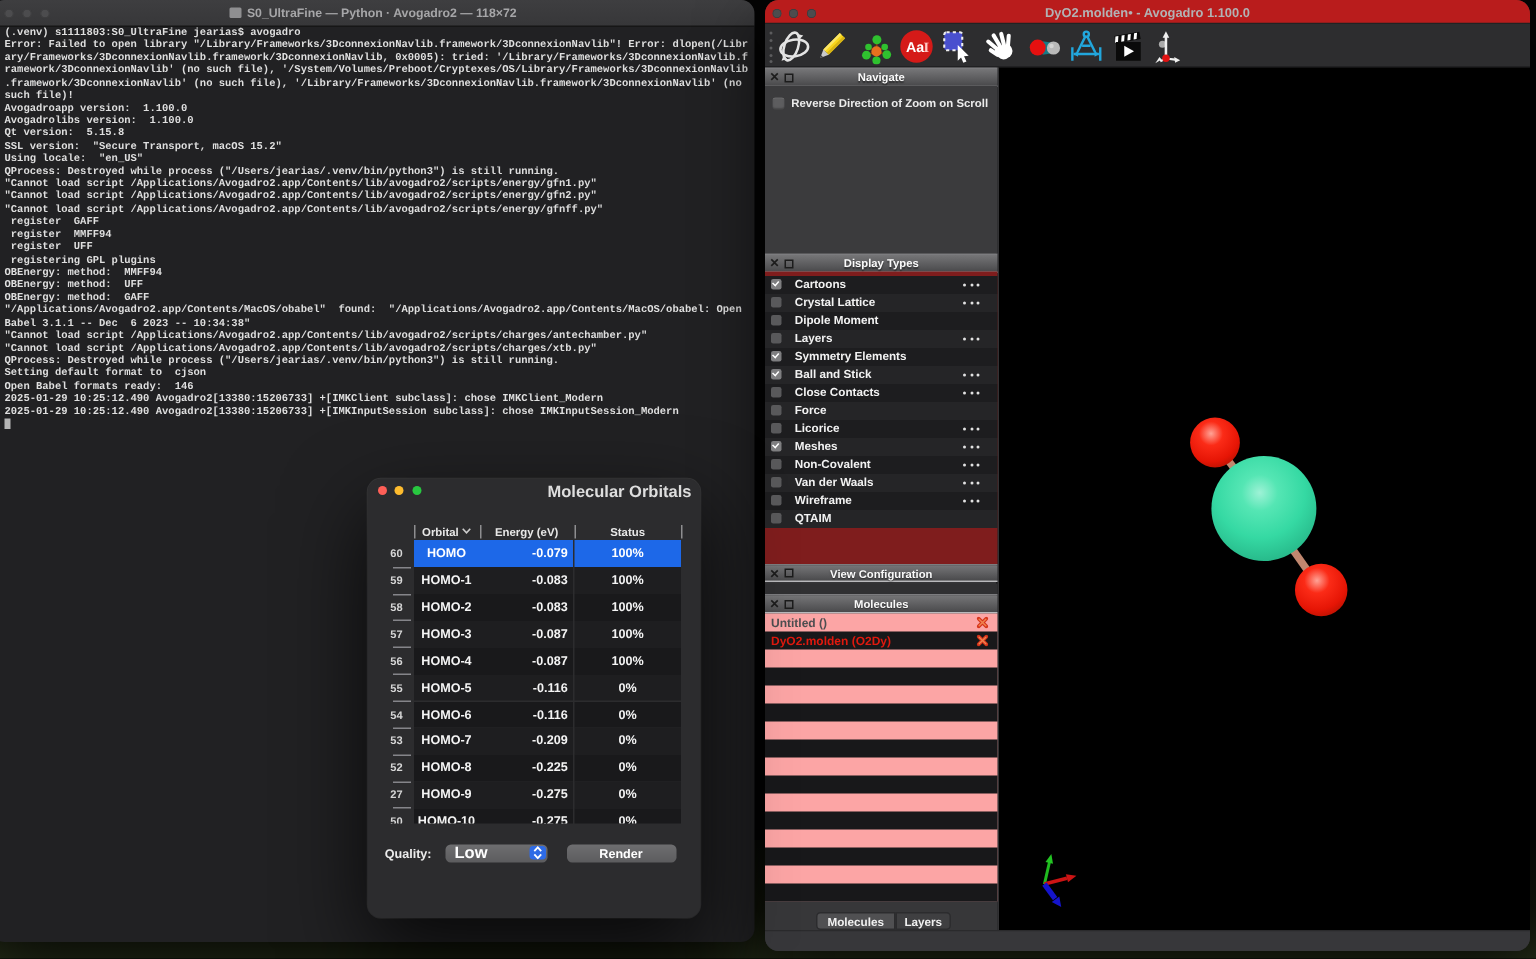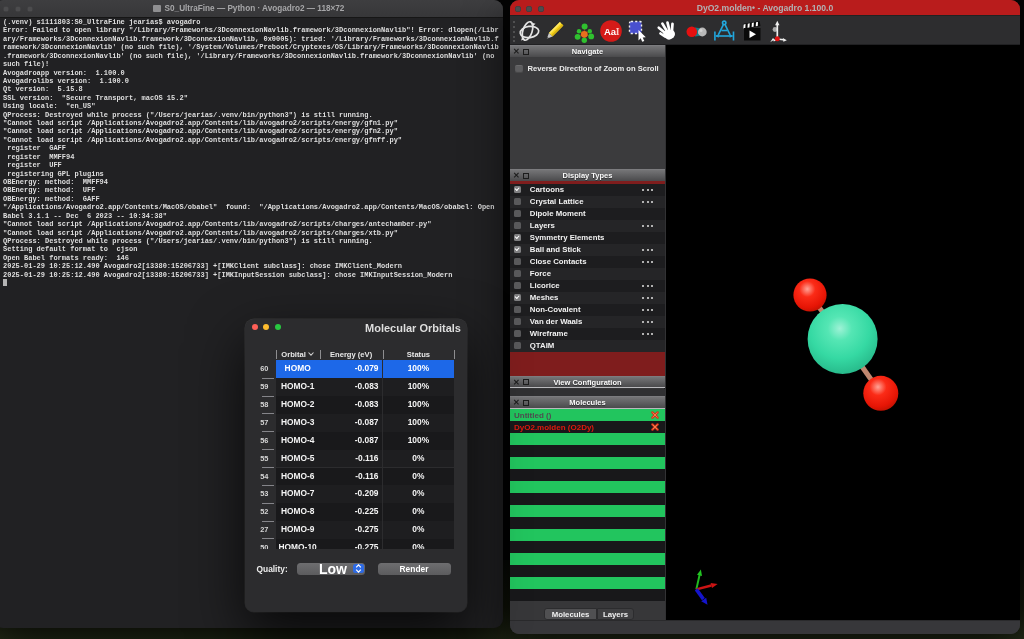--- a/index.html
+++ b/index.html
@@ -66,21 +66,21 @@
     border-radius:1.5px; background:#59595b; }
   .dtrow .cb2.on { background:#7e7e80; }
   .cb2.on:after { content:""; position:absolute; left:1.4px; top:0.8px; width:3.2px; height:1.8px;
     border-left:1.3px solid #fff; border-bottom:1.3px solid #fff; transform:rotate(-48deg); }
   .dtrow .dlbl { position:absolute; left:19.8px; top:1.5px; font-size:7.8px; font-weight:bold; color:#f2f2f2; }
   .dots { position:absolute; left:131px; top:5.2px; width:13px; height:3px; }
   .dots i { position:absolute; top:0.5px; width:2px; height:2px; border-radius:50%; background:#e2e2e2; }
   .dots i:nth-child(1){left:1px}.dots i:nth-child(2){left:5.5px}.dots i:nth-child(3){left:10px}
 
   #gap1 { position:absolute; left:0; top:343.5px; width:155px; height:7.5px; background:#303032; }
-  #mollist { position:absolute; left:0; top:364px; width:155px; height:192px; background:#22c55e; }
+  #mollist { position:absolute; left:0; top:364px; width:155px; height:192px; background:#fca5a5; }
   .mrow { position:absolute; left:0; width:155px; height:12px; }
   .mrow.alt { background:#18181a; }
   .mtext1 { position:absolute; left:4px; top:1.5px; font-size:8px; font-weight:bold; color:#4e4e50; }
   .mtext2 { position:absolute; left:4px; top:1.5px; font-size:8px; font-weight:bold; color:#e0190e; }
   .mx { position:absolute; right:6px; top:2px; }
   #tabsarea { position:absolute; left:0; top:556px; width:155px; height:19px; background:#373739; }
   .tab { position:absolute; top:6.5px; height:12px; font-size:7.8px; font-weight:bold; color:#f0f0f0;
     text-align:center; border:1px solid #2c2c2e; line-height:11px; }
   #tab1 { left:34px; width:53px; background:#505052; border-radius:3px 0 0 3px; }
   #tab2 { left:87px; width:37px; background:#3f3f41; border-radius:0 3px 3px 0; }
@@ -118,22 +118,22 @@
   .trow .corb { left:22.6px; width:44.1px; background:#19191b; }
   .trow .cen { position:absolute; left:66.7px; width:62.8px; top:0; height:100%; text-align:right;
     padding-right:4px; font-size:8.4px; font-weight:bold; color:#f4f4f4; line-height:17.85px; background:#19191b; }
   .trow .cst { left:129.5px; width:71.8px; background:#19191b; }
   .trow.alt .corb, .trow.alt .cen, .trow.alt .cst { background:#1e1e20; }
   .trow.sel .corb, .trow.sel .cen, .trow.sel .cst { background:#1d68e8; color:#ffffff; }
   .trow .rsep { position:absolute; left:9px; bottom:-0.5px; width:12px; height:1px; background:#85858a; }
   #qrow { position:absolute; left:0; top:243px; width:222px; height:14px; font-weight:bold; }
   #qlbl { position:absolute; left:11.5px; top:2px; font-size:8.4px; color:#ececec; }
   #qdrop { position:absolute; left:52px; top:0.5px; width:68px; height:12px;
-    background:linear-gradient(#6e6e70,#5c5c5e); border-radius:3.5px; font-size:14px; color:#fff;
-    line-height:12px; padding-left:22px; }
+    background:linear-gradient(#6e6e70,#5c5c5e); border-radius:3.5px; font-size:11px; color:#fff;
+    line-height:12px; padding-left:6px; }
   #qstep { position:absolute; right:1.2px; top:1.1px; width:11px; height:9.8px; background:#2e6be6;
     border-radius:2.5px; text-align:center; line-height:9px; }
   #qbtn { position:absolute; left:132.5px; top:0.5px; width:73px; height:12px;
     background:linear-gradient(#6e6e70,#5c5c5e); border-radius:3.5px; font-size:8.4px; color:#fff;
     line-height:12px; text-align:center; }
 </style>
 </head>
 <body>
 <div id="desktop">
   <div id="wall"></div>

